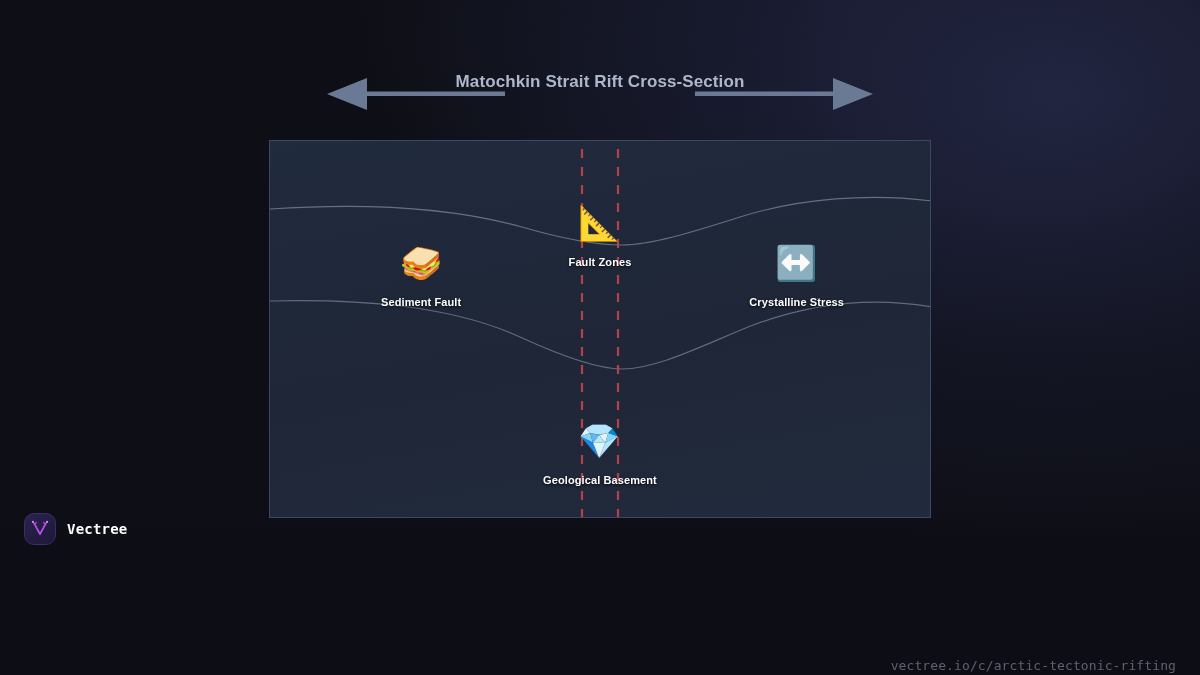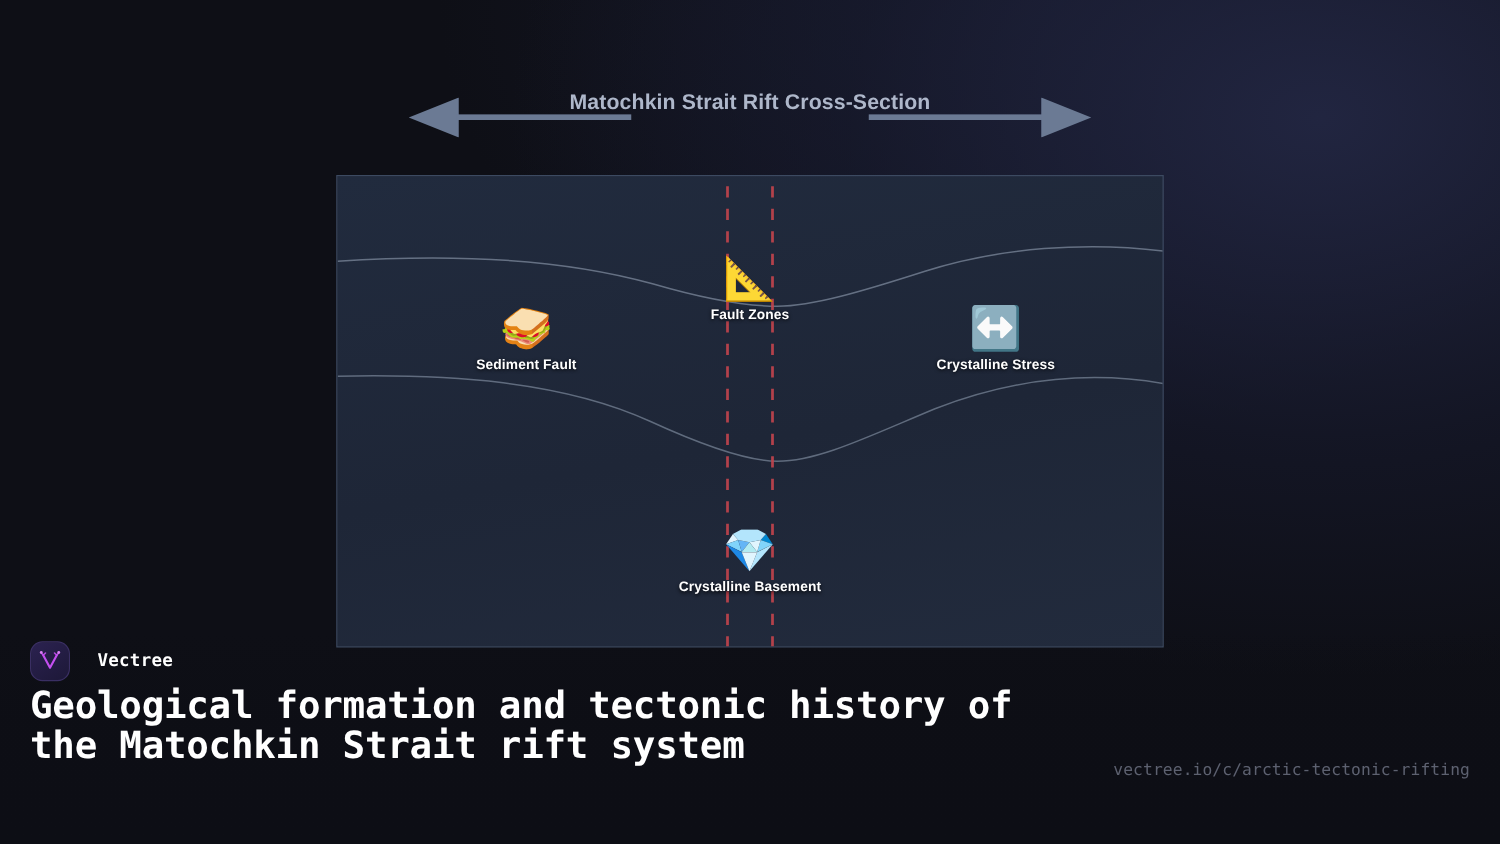--- a/index.html
+++ b/index.html
@@ -95,36 +95,36 @@
   }
   .feature-emoji {
     font-size: 34px;
     line-height: 44px;
     height: 44px;
     display: block;
     font-family: "DejaVu Sans", sans-serif;
   }
   .feature-label {
     display: block;
-    margin-top: 1px;
+    margin-top: 11px;
     font-size: 11px;
     font-weight: bold;
     color: #ffffff;
     text-shadow: 0 1px 3px rgba(0,0,0,0.85);
     letter-spacing: 0.1px;
   }
 
   
   #footer-brand {
     position: absolute;
     left: 24px;
     top: 513px;
     display: flex;
     align-items: center;
-    gap: 22px;
+    gap: 11px;
   }
   #brand-logo {
     width: 32px;
     height: 32px;
     border-radius: 10px;
     background: linear-gradient(145deg, #2b2250 0%, #1d1838 100%);
     border: 1px solid #3a2f63;
     display: flex;
     align-items: center;
     justify-content: center;
@@ -146,21 +146,21 @@
     font-size: 30px;
     font-weight: bold;
     line-height: 32px;
     color: #ffffff;
     letter-spacing: -0.2px;
   }
 
   #footer-url {
     position: absolute;
     right: 24px;
-    top: 609px;
+    top: 658px;
     font-family: "DejaVu Sans Mono", monospace;
     font-size: 13px;
     color: #5d6170;
     letter-spacing: 0.1px;
   }
 </style>
 </head>
 <body>
 
 <div id="bg-base"></div>
@@ -205,34 +205,33 @@
       <span class="feature-label">Fault Zones</span>
     </div>
 
     <div class="feature" style="left:79.8%; top:26.5%;">
       <span class="feature-emoji">↔️</span>
       <span class="feature-label">Crystalline Stress</span>
     </div>
 
     <div class="feature" style="left:50%; top:74.0%;">
       <span class="feature-emoji">💎</span>
-      <span class="feature-label">Crystalline Basement</span>
+      <span class="feature-label">Geological Basement</span>
     </div>
   </div>
 
   <div id="footer-brand">
     <div id="brand-logo">
       <svg width="20" height="20" viewBox="0 0 20 20">
         <path d="M4.6,5.2 L10,15.2 L15.4,5.2" fill="none" stroke="#c44ff0" stroke-width="1.7" stroke-linecap="round" stroke-linejoin="round"></path>
         <path d="M4.6,5.2 L3.0,3.2 M4.6,5.2 L6.4,3.4" fill="none" stroke="#c44ff0" stroke-width="1.3" stroke-linecap="round" opacity="0.9"></path>
         <path d="M15.4,5.2 L17.0,3.2 M15.4,5.2 L13.6,3.4" fill="none" stroke="#c44ff0" stroke-width="1.3" stroke-linecap="round" opacity="0.9"></path>
         <circle cx="3.0" cy="3.0" r="1.15" fill="#d97ef5"></circle>
         <circle cx="17.0" cy="3.0" r="1.15" fill="#d97ef5"></circle>
       </svg>
     </div>
     <span id="brand-name">Vectree</span>
   </div>
 
-  <div id="headline">Geological formation and tectonic history of the Matochkin Strait rift system</div>
 
   <div id="footer-url">vectree.io/c/arctic-tectonic-rifting</div>
 
 </div>
 
 </body></html>

